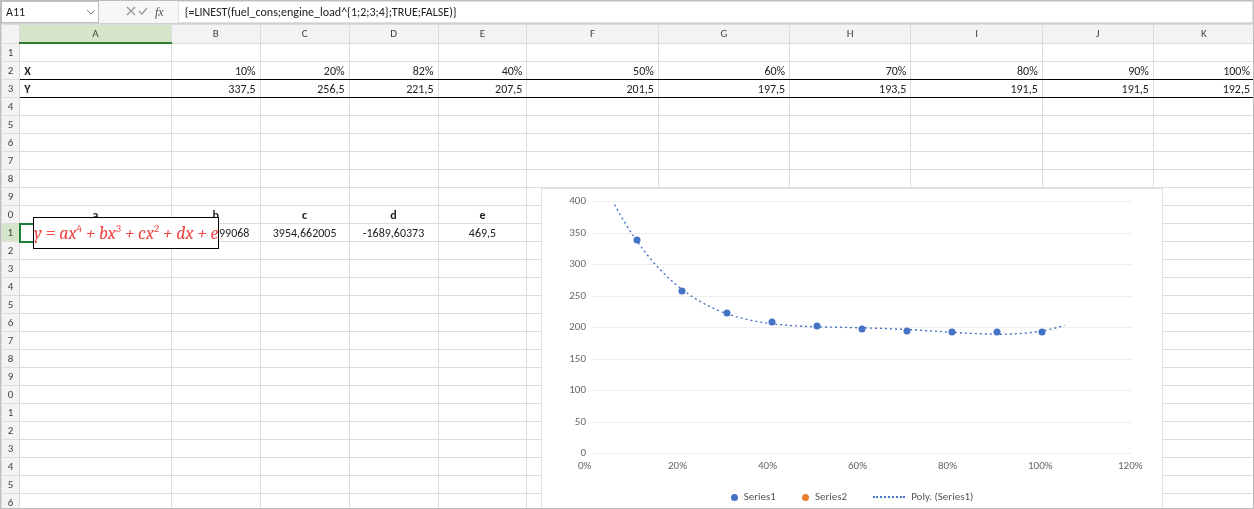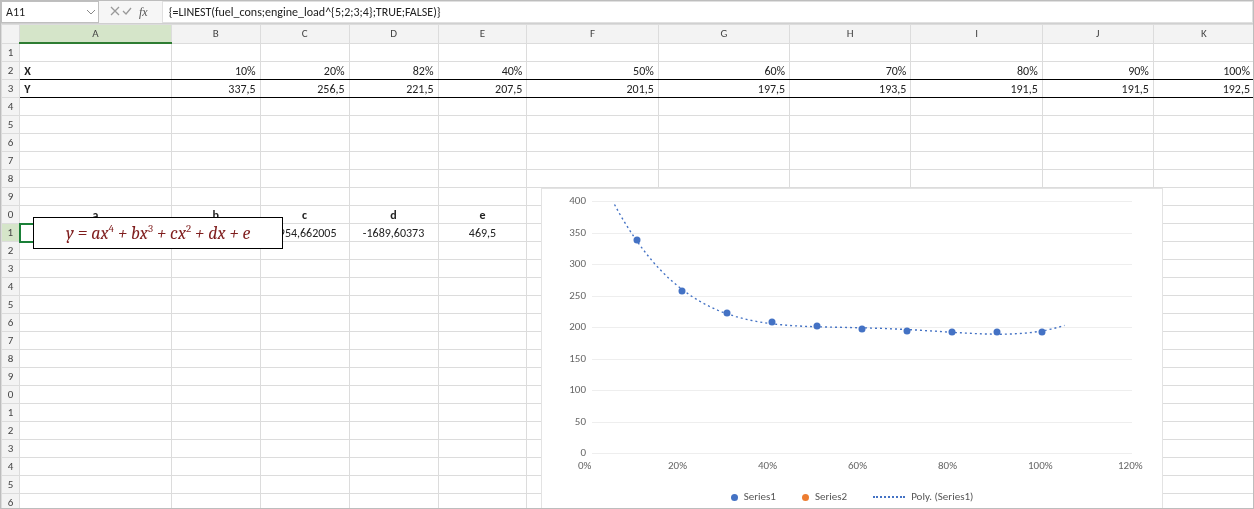--- a/index.html
+++ b/index.html
@@ -1,20 +1,20 @@
 <!DOCTYPE html>
 <html><head>
 <meta charset="utf-8">
 <style>
   html,body{margin:0;padding:0;font-family:Calibri,Arial,sans-serif;font-size:12px;color:#222;background:#fff;user-select:none}
   .app{width:1254px;height:509px;position:relative;overflow:hidden;border:1px solid #bdbdbd;box-sizing:border-box}
 
   
   .fbar{display:flex;align-items:center;height:22px;border-bottom:1px solid #d0d0d0;background:#f6f6f6}
-  .namebox{width:88px;height:20px;border:1px solid #bfbfbf;background:#fff;margin:0 2px 0 0;display:flex;align-items:center;padding:0 4px;font-size:12px;position:relative}
+  .namebox{width:88px;height:20px;border:1px solid #bfbfbf;background:#fff;margin:0 18px 0 0;display:flex;align-items:center;padding:0 4px;font-size:12px;position:relative}
   .namebox .dd{position:absolute;right:2px;top:4px;width:10px;height:10px}
   .fxicons{display:flex;align-items:center;padding:0 8px;color:#8a8a8a}
   .fxicons svg{width:12px;height:12px}
   .fx{font-style:italic;font-family:"Times New Roman",serif;color:#555;padding:0 6px}
   .formula{flex:1;height:20px;border:1px solid #e0e0e0;background:#fff;display:flex;align-items:center;padding:0 6px;font-size:12px}
 
   
   .grid{position:relative}
   table.sheet{border-collapse:collapse;table-layout:fixed;width:1254px}
   table.sheet th,table.sheet td{border:1px solid #dcdcdc;height:17px;font-weight:normal;padding:0 4px;white-space:nowrap;overflow:hidden}
@@ -30,21 +30,21 @@
   .bord-r{border-right:1.5px solid #000 !important}
   .selRowHdr{background:#d5e5c9 !important}
   .selColHdr{background:#d5e5c9 !important}
   .selColHdr{border-bottom:2px solid #2e7d32 !important}
   .selRowHdr{border-right:2px solid #2e7d32 !important}
 
   
   .selCell{outline:2px solid #1a7f37;outline-offset:-1px;background:#fff}
 
   
-  .eqbox{position:absolute;left:32px;top:193px;border:1.5px solid #000;padding:4px 32px;font-family:Cambria,"Times New Roman",serif;font-size:18px;font-style:italic;color:#7f1d1d;background:#fff}
+  .eqbox{position:absolute;left:32px;top:193px;border:1.5px solid #000;padding:4px 0;font-family:Cambria,"Times New Roman",serif;font-size:18px;font-style:italic;color:#ef4444;background:#fff}
   .eqbox sup{font-size:11px;font-style:normal}
 
   
   .chart{position:absolute;left:540px;top:164px;width:620px;height:320px;background:#fff;border:1px solid #e3e3e3}
   .plot{position:absolute;left:50px;top:12px;width:540px;height:252px}
   .ytick,.xtick{position:absolute;font-size:11px;color:#666}
   .gridline{position:absolute;background:#eee;height:1px;width:540px;left:0}
   .dot{position:absolute;width:7px;height:7px;border-radius:50%;background:#4472c4;transform:translate(-50%,-50%)}
   .trend{position:absolute;left:0;top:0}
   .legend{position:absolute;left:0;bottom:6px;width:100%;display:flex;justify-content:center;gap:26px;font-size:11px;color:#555;align-items:center}
@@ -70,21 +70,21 @@
     <div class="fxicons">
       <span><svg viewBox="0 0 12 12">
             <path d="M2 2 L10 10 M10 2 L2 10" stroke="#999" stroke-width="1.3"></path>
           </svg></span>
       <span><svg viewBox="0 0 12 12">
             <path d="M2 6 L5 9 L10 3" fill="none" stroke="#999" stroke-width="1.3"></path>
           </svg></span>
       <span class="fx">fx</span>
     </div>
     <div class="formula">
-      <span>{=LINEST(fuel_cons;engine_load^{5;2;3;4};TRUE;FALSE)}</span>
+      <span>{=LINEST(fuel_cons;engine_load^{1;2;3;4};TRUE;FALSE)}</span>
     </div>
   </div>
 
   <div class="grid">
     <table class="sheet">
       <colgroup>
         <col style="width:18px">
           <col class="colA">
           <col class="colB">
           <col class="colC">

